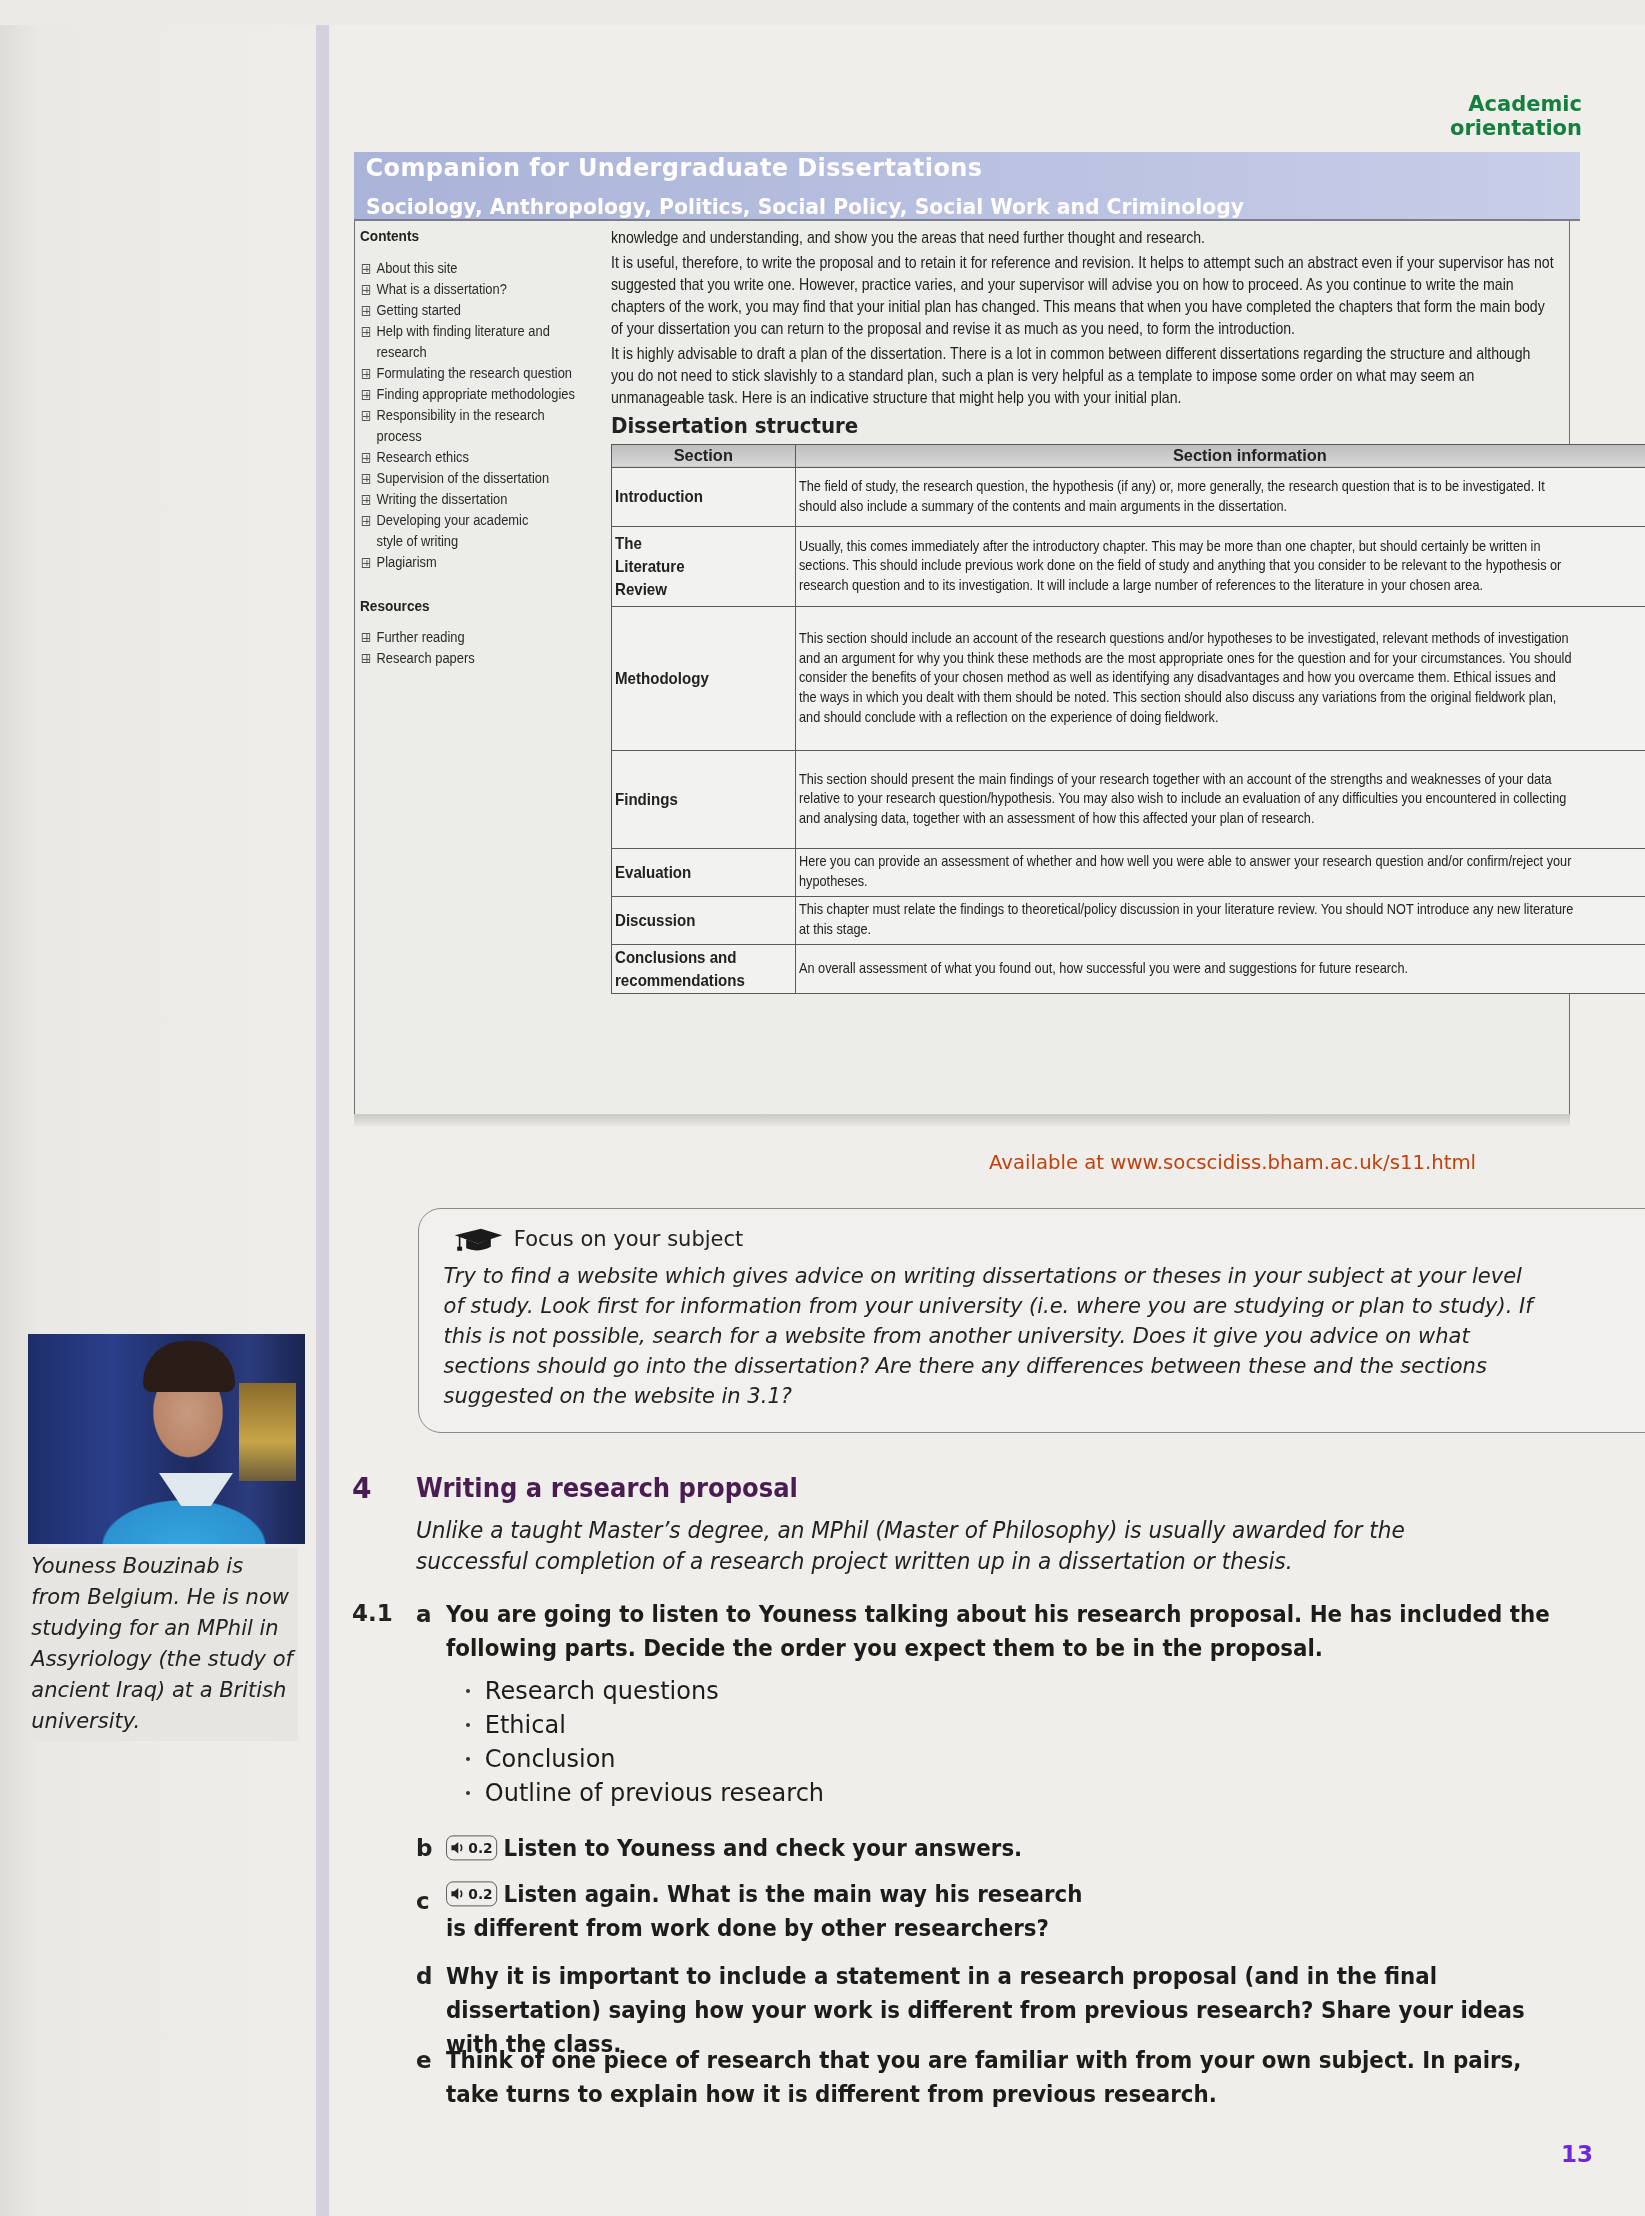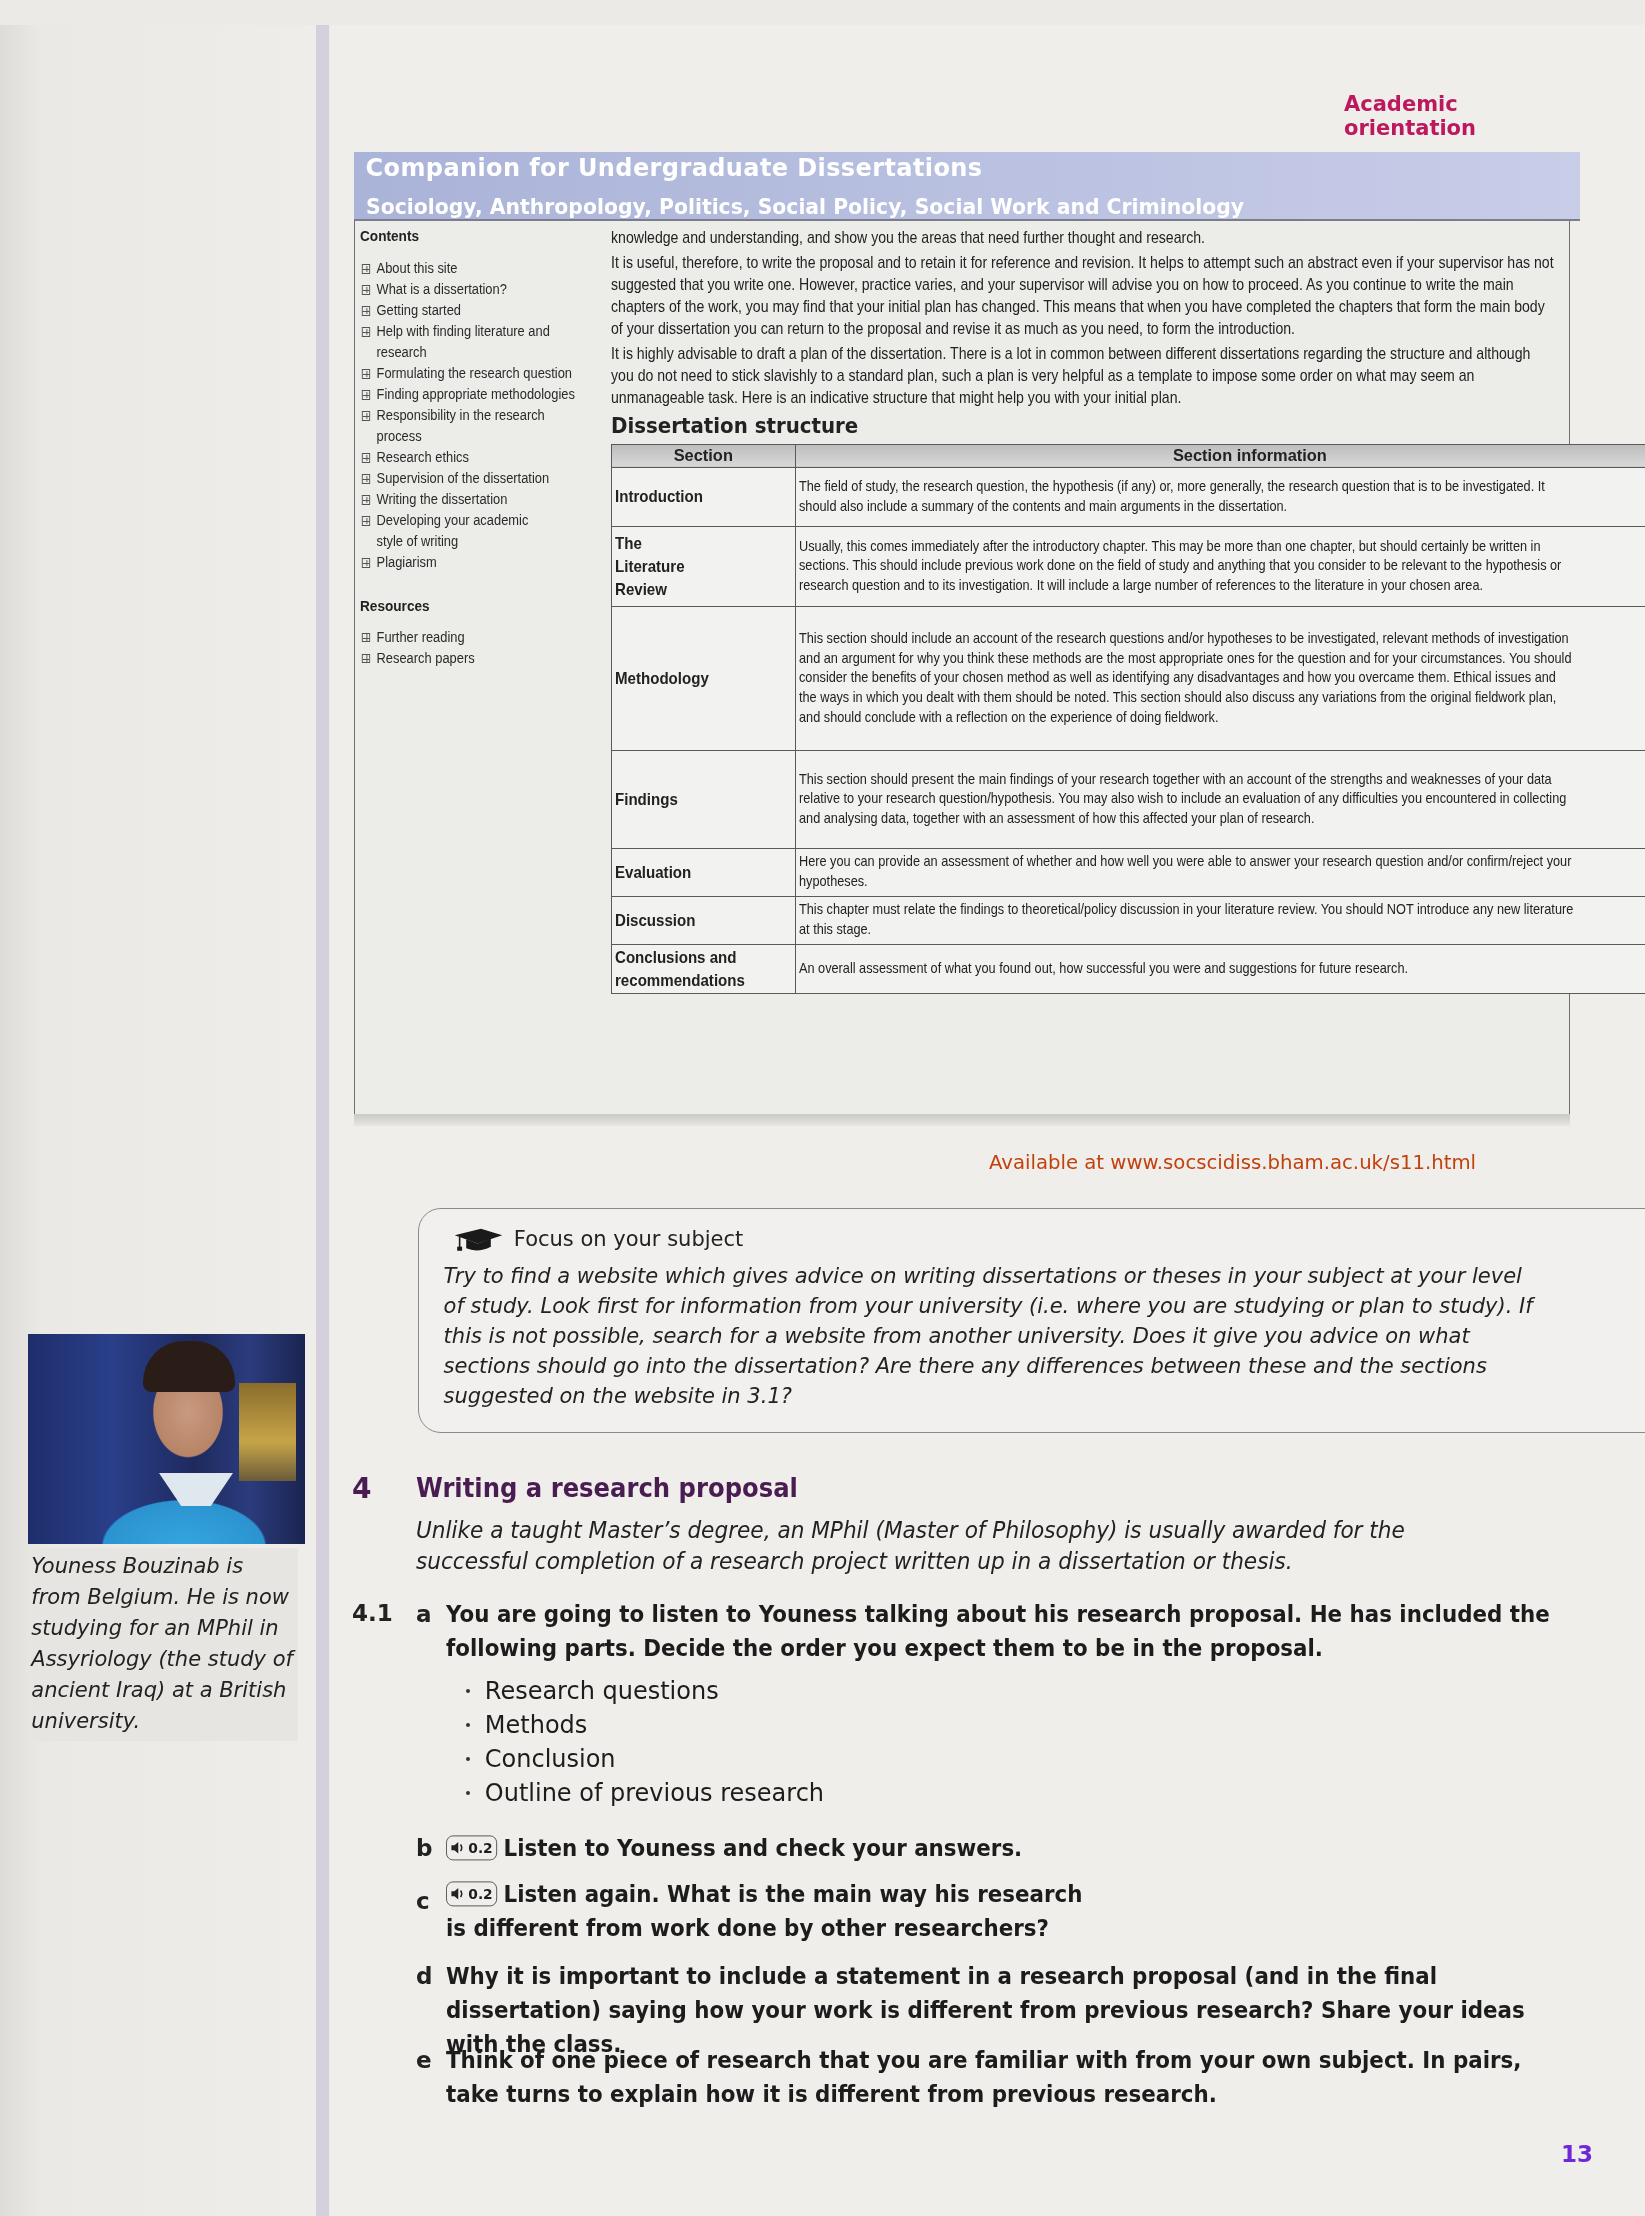--- a/index.html
+++ b/index.html
@@ -17,22 +17,22 @@
   }
   .purple-strip {
     position: absolute; left: 316px; top: 24.6px; width: 13px; height: 2192px;
     background: #d5d0dc;
   }
   .page {
     position: absolute; left: 330px; top: 24.6px; width: 1316px; height: 2192px;
     background: #efeeeb;
   }
   .running-head {
-    position: absolute; left: 1344px; top: 92px; width: 238px; 
-    font-family: "DejaVu Sans", sans-serif; font-size: 21px; font-weight: bold; color: #be185d;
+    position: absolute; left: 1344px; top: 92px; width: 238px; text-align: right;
+    font-family: "DejaVu Sans", sans-serif; font-size: 21px; font-weight: bold; color: #15803d;
   }
   
   .site {
     position: absolute; left: 354px; top: 152px; width: 1226px; height: 979px;
   }
   .site-banner {
     position: absolute; left: 0; top: 0; width: 1226px; height: 69px;
     background: linear-gradient(90deg, #aab3d8, #bcc3e2 60%, #c8cde8);
     border-bottom: 2.5px solid #7a7d8a;
   }
@@ -345,21 +345,21 @@
   <div class="body" style="width:1229px">You are going to listen to Youness talking about his research proposal. He has included the following parts. Decide the order you expect them to be in the proposal.</div>
 </div>
 
 <ul class="bullets">
   <li>
       <span class="dot"></span>
       <span>Research questions</span>
     </li>
   <li>
       <span class="dot"></span>
-      <span>Methods</span>
+      <span>Ethical</span>
     </li>
   <li>
       <span class="dot"></span>
       <span>Conclusion</span>
     </li>
   <li>
       <span class="dot"></span>
       <span>Outline of previous research</span>
     </li>
 </ul>

